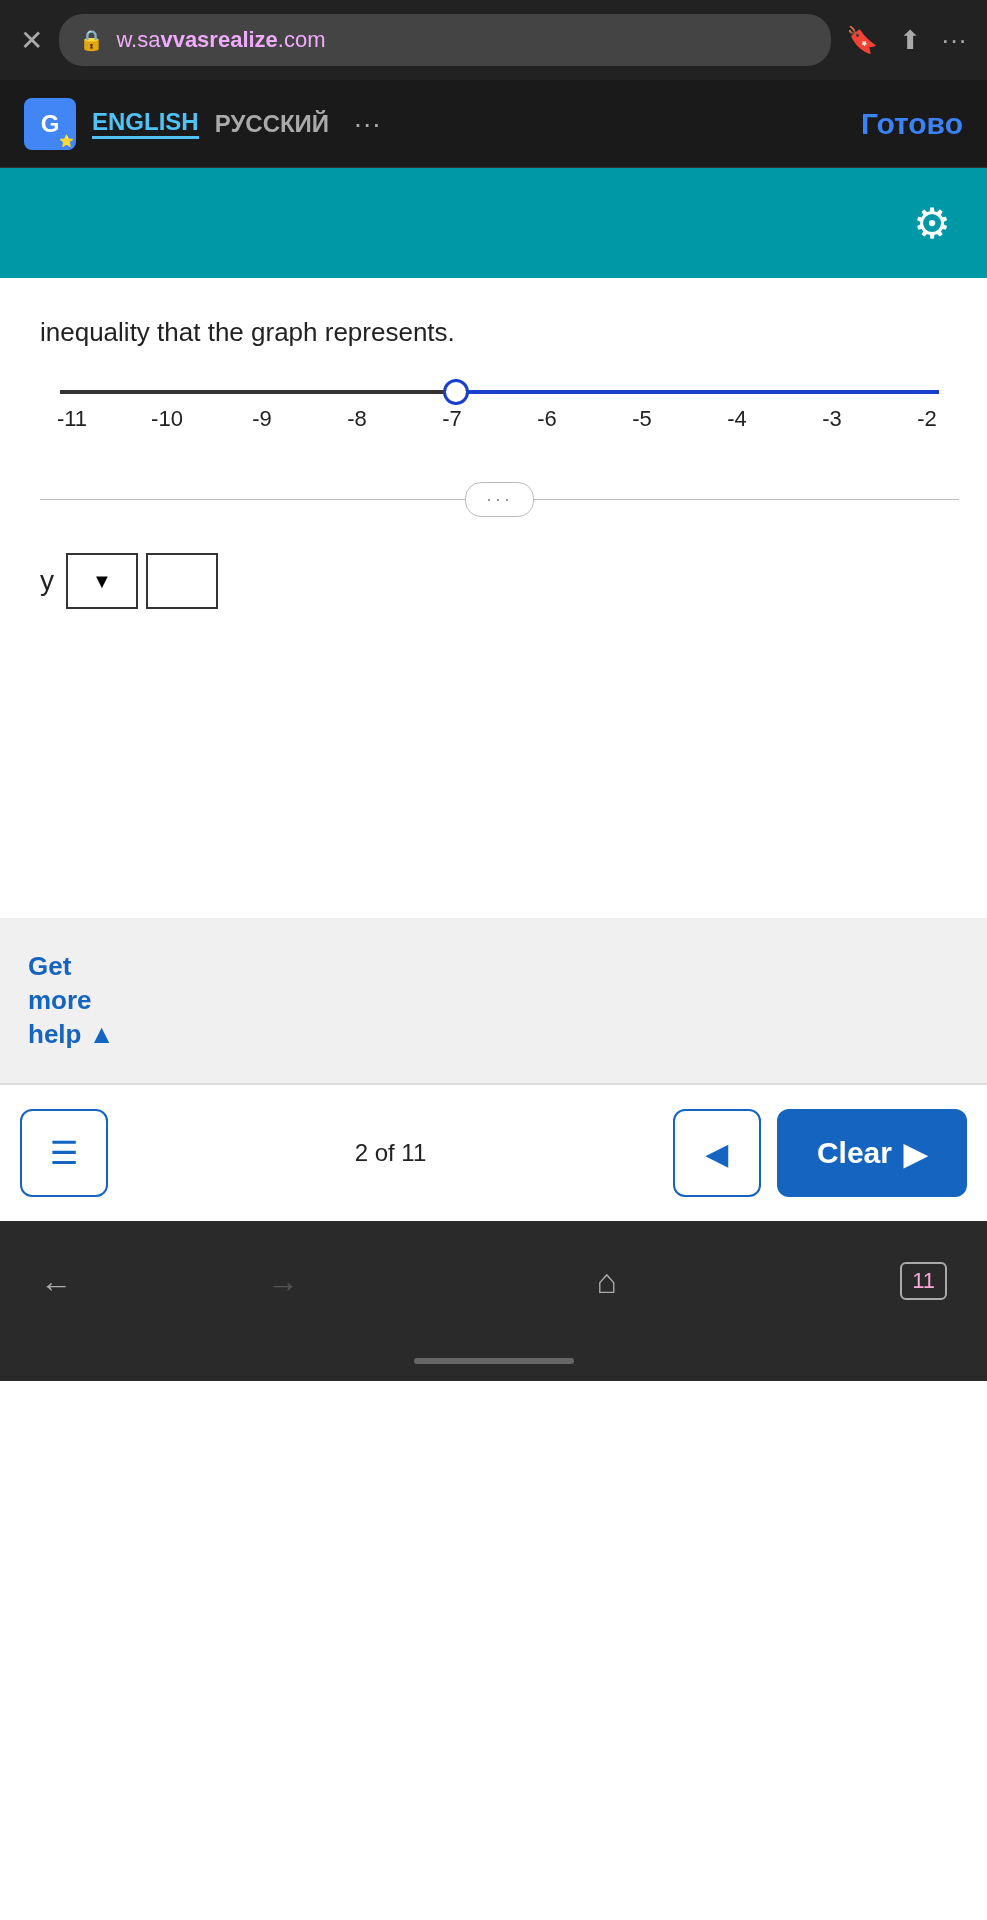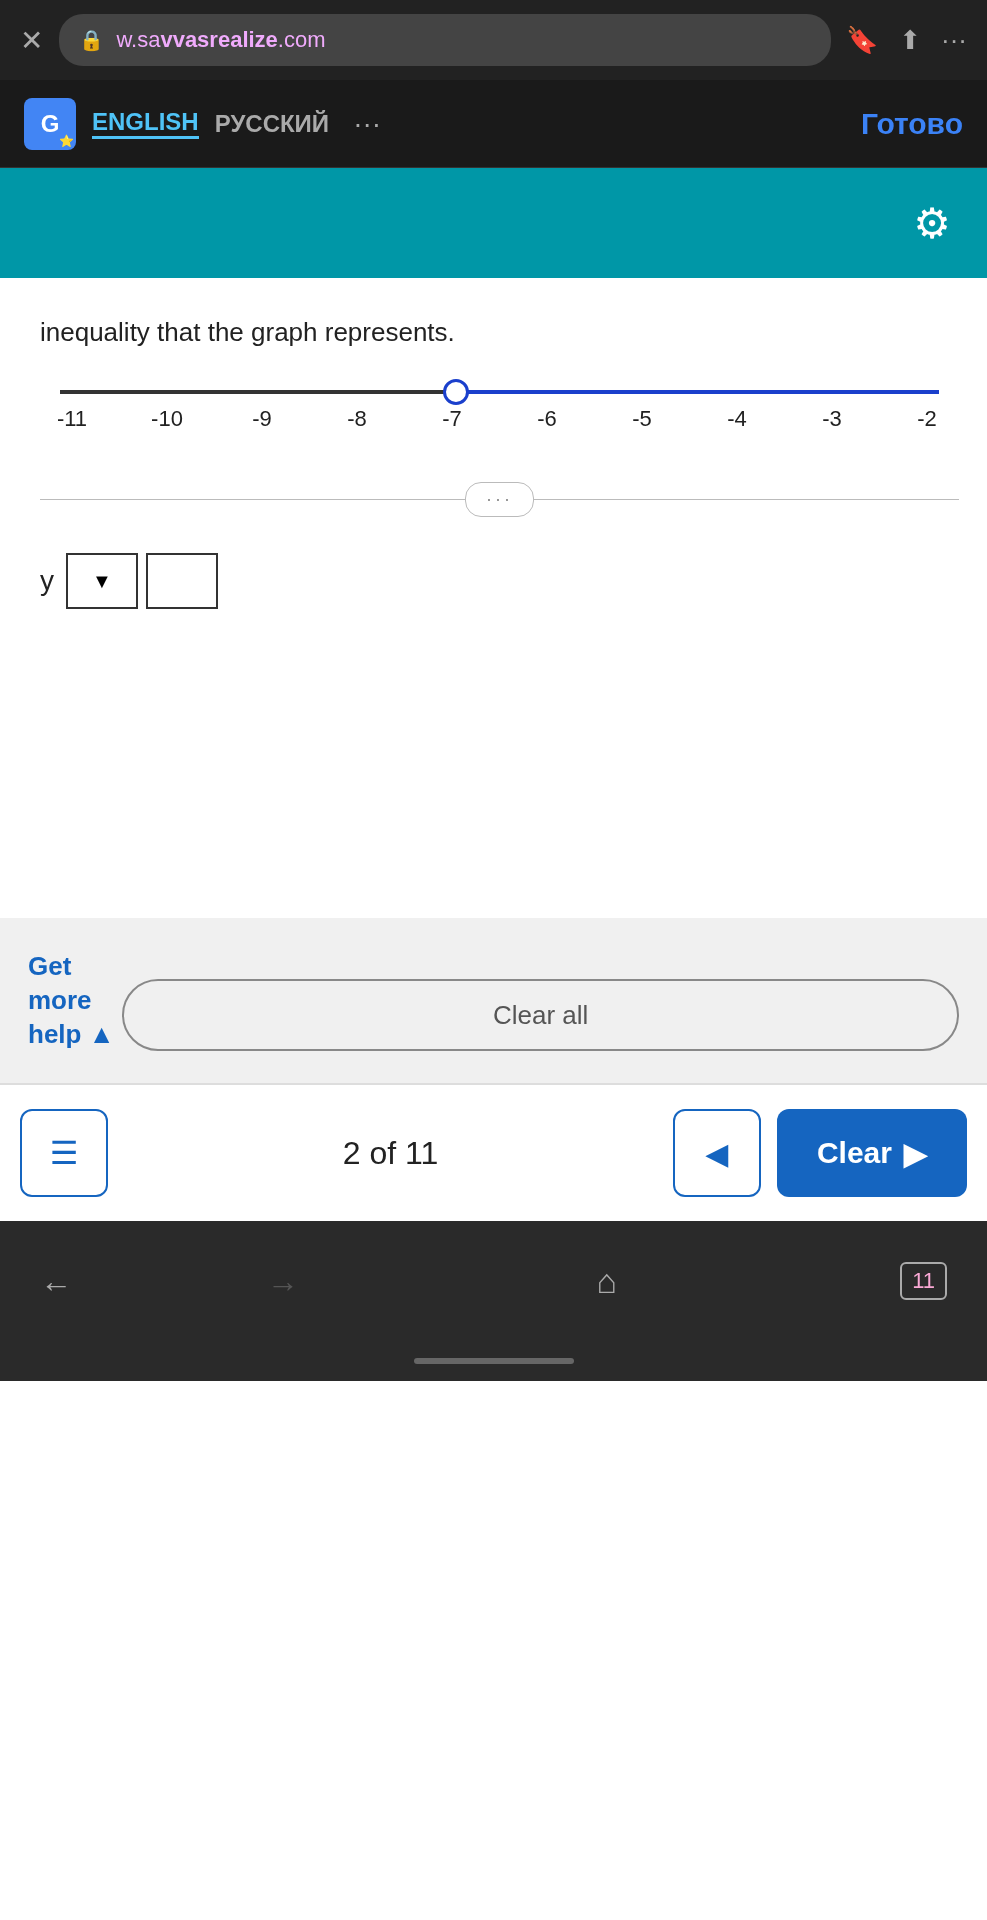--- a/index.html
+++ b/index.html
@@ -192,23 +192,24 @@
       height: 56px;
       border: 2px solid #333;
       background: #fff;
     }
 
     
     .action-bar {
       background: #f0f0f0;
       padding: 32px 28px;
       display: flex;
-      align-items: flex-end;
+      align-items: flex-start;
       gap: 8px;
       margin-top: auto;
+      flex-direction: column;
     }
     .get-help-btn {
       color: #1565c0;
       font-size: 26px;
       font-weight: bold;
       cursor: pointer;
       display: flex;
       flex-direction: column;
       align-items: flex-start;
       line-height: 1.3;
@@ -261,21 +262,21 @@
       cursor: pointer;
       background: #fff;
     }
     .nav-list-icon {
       font-size: 32px;
       color: #1565c0;
     }
     .nav-page-indicator {
       flex: 1;
       text-align: center;
-      font-size: 32px;
+      font-size: 24px;
       color: #222;
     }
     .nav-prev-btn {
       width: 88px;
       height: 88px;
       border: 2.5px solid #1565c0;
       border-radius: 12px;
       display: flex;
       align-items: center;
       justify-content: center;
@@ -456,21 +457,20 @@
       <span>▼</span>
     </div>
     <div class="input-box"></div>
   </div>
 </div>
 
 <div class="action-bar">
   <div class="get-help-btn">
     <span>Get<br>more<br>help <span>▲</span></span>
   </div>
-  <button class="clear-all-btn">Clear all</button>
 </div>
 
 <div class="nav-bar">
   <button class="nav-list-btn">
     <span class="nav-list-icon">☰</span>
   </button>
   <span class="nav-page-indicator">2 of 11</span>
   <button class="nav-prev-btn">
     <span>◀</span>
   </button>

